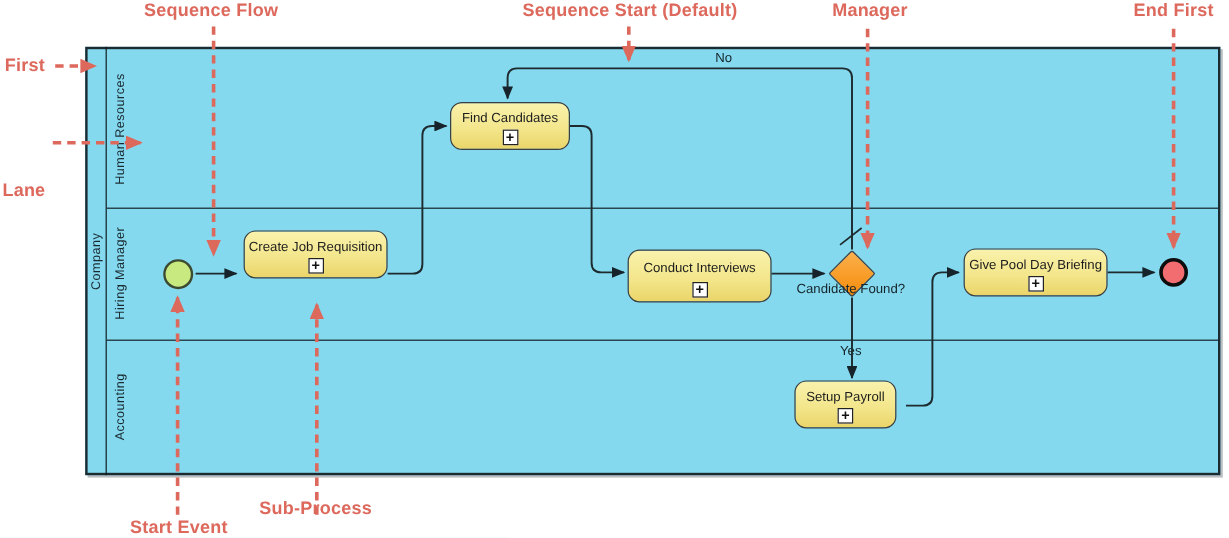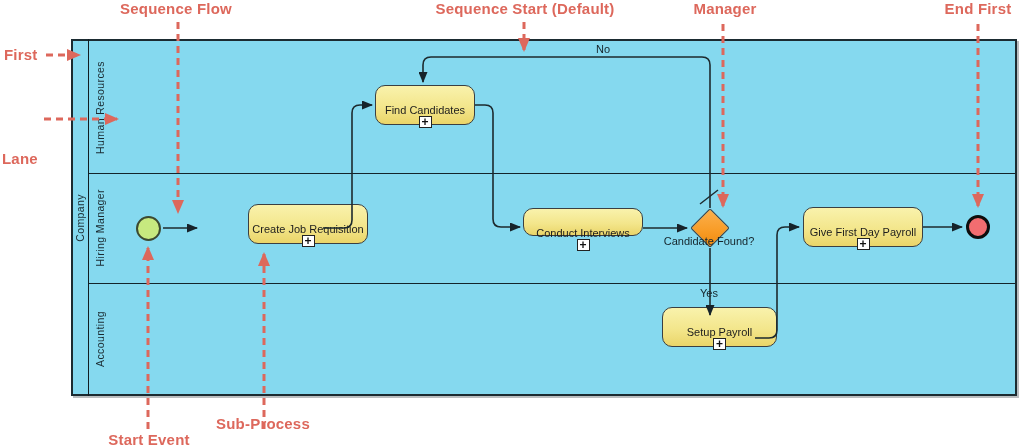--- a/index.html
+++ b/index.html
@@ -31,21 +31,21 @@
     border-top:1.3px solid #14242a;
   }
   
   .task {
     position:absolute; box-sizing:border-box;
     background:linear-gradient(to bottom, #f9f2ac 0%, #f3e68c 55%, #ead569 100%);
     border:1.3px solid #3a3f42; border-radius:10px;
     display:flex; flex-direction:column; align-items:center;
     font-size:11px; color:#1d1d1d;
   }
-  .task .task-label { flex:1; display:flex; align-items:center; text-align:center; padding-top:18px; }
+  .task .task-label { flex:1; display:flex; align-items:center; text-align:center; padding-top:4px; }
   .plus-marker {
     width:13px; height:13px; margin-bottom:3px; box-sizing:border-box;
     background:#ffffff; border:1px solid #222;
     font-size:12px; font-weight:bold; line-height:10px; text-align:center; color:#111;
   }
   .event-start {
     position:absolute; left:136px; top:216px; width:25px; height:25px;
     border-radius:50%; background:#c7e97f; border:2px solid #3c4a31; box-sizing:border-box;
   }
   .event-end {
@@ -85,38 +85,38 @@
   </div>
   <div class="lane-name-cell z2" style="top:173px; height:110px;">
     <span class="vtext">Hiring Manager</span>
   </div>
   <div class="lane-name-cell z2" style="top:283px; height:112px;">
     <span class="vtext">Accounting</span>
   </div>
   <div class="lane-divider z2" style="top:173px;"></div>
   <div class="lane-divider z2" style="top:283px;"></div>
 
-  <div class="task z3" style="left:203px; top:204px; width:120px; height:40px;margin-left:45px;">
+  <div class="task z3" style="left:203px; top:192px; width:120px; height:40px;">
     <span class="task-label">Create Job Requisition</span>
     <span class="plus-marker">+</span>
   </div>
   <div class="task z3" style="left:375px; top:85px; width:100px; height:40px;">
     <span class="task-label">Find Candidates</span>
     <span class="plus-marker">+</span>
   </div>
-  <div class="task z3" style="left:523px; top:208px; width:120px; height:28px;">
+  <div class="task z3" style="left:523px; top:208px; width:120px; height:44px;">
     <span class="task-label">Conduct Interviews</span>
     <span class="plus-marker">+</span>
   </div>
-  <div class="task z3" style="left:662px; top:307px; width:115px; height:40px;">
+  <div class="task z3" style="left:662px; top:317px; width:85px; height:40px;">
     <span class="task-label">Setup Payroll</span>
     <span class="plus-marker">+</span>
   </div>
   <div class="task z3" style="left:803px; top:207px; width:120px; height:40px;">
-    <span class="task-label">Give First Day Payroll</span>
+    <span class="task-label">Give Pool Day Briefing</span>
     <span class="plus-marker">+</span>
   </div>
 
   <div class="event-start z3"></div>
   <div class="event-end z3"></div>
   <div class="gateway z3"></div>
 
   <div class="flow-label z3" style="left:574px; top:43px; width:30px;margin-left:14px;">No</div>
   <div class="flow-label z3" style="left:694px; top:287px; width:30px;">Yes</div>
   <div class="flow-label z3" style="left:658px; top:235px; width:102px;">Candidate Found?</div>

